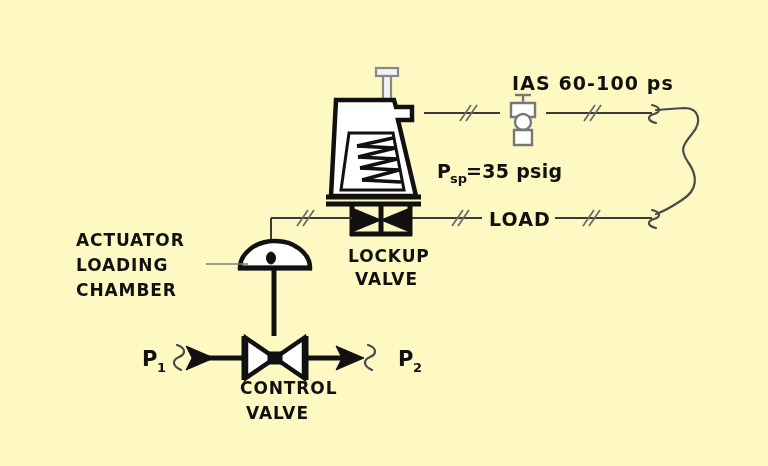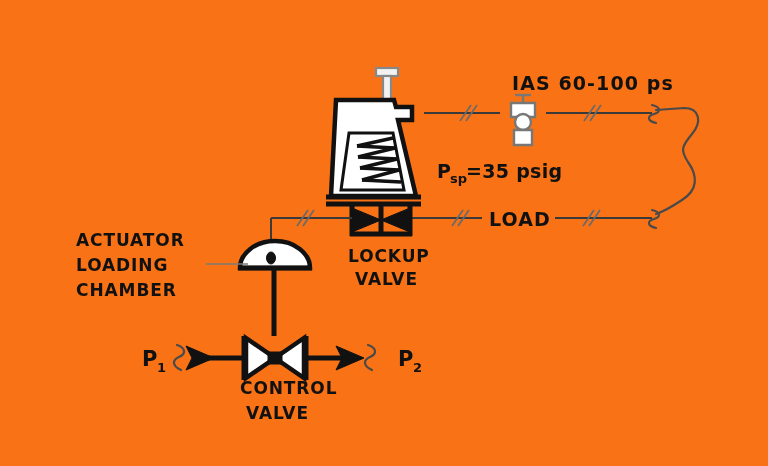--- a/index.html
+++ b/index.html
@@ -8,21 +8,21 @@
     padding: 0;
     background: #ffffff;
   }
   body {
     font-family: "DejaVu Sans", "Liberation Sans", sans-serif;
   }
   #diagram-root {
     position: relative;
     width: 768px;
     height: 466px;
-    background: #f97316;
+    background: #fef9c3;
     overflow: hidden;
   }
   #diagram-svg {
     position: absolute;
     top: 0;
     left: 0;
     width: 768px;
     height: 466px;
     display: block;
   }

